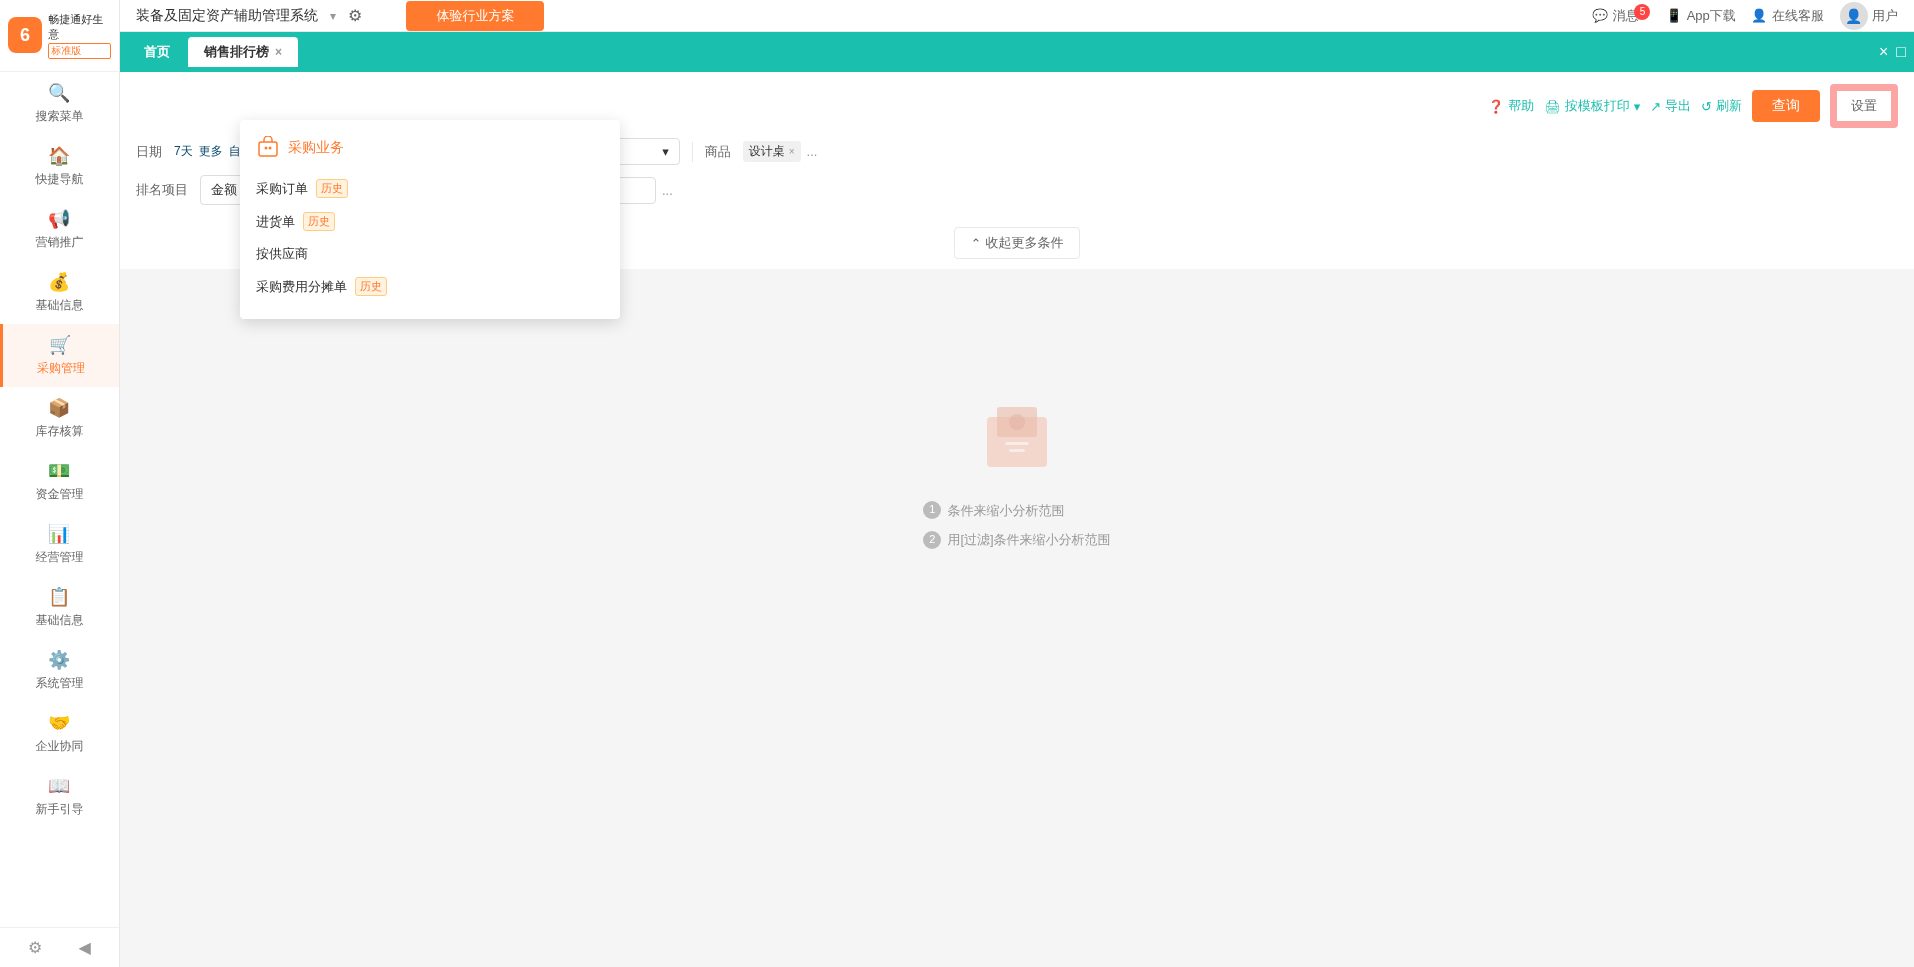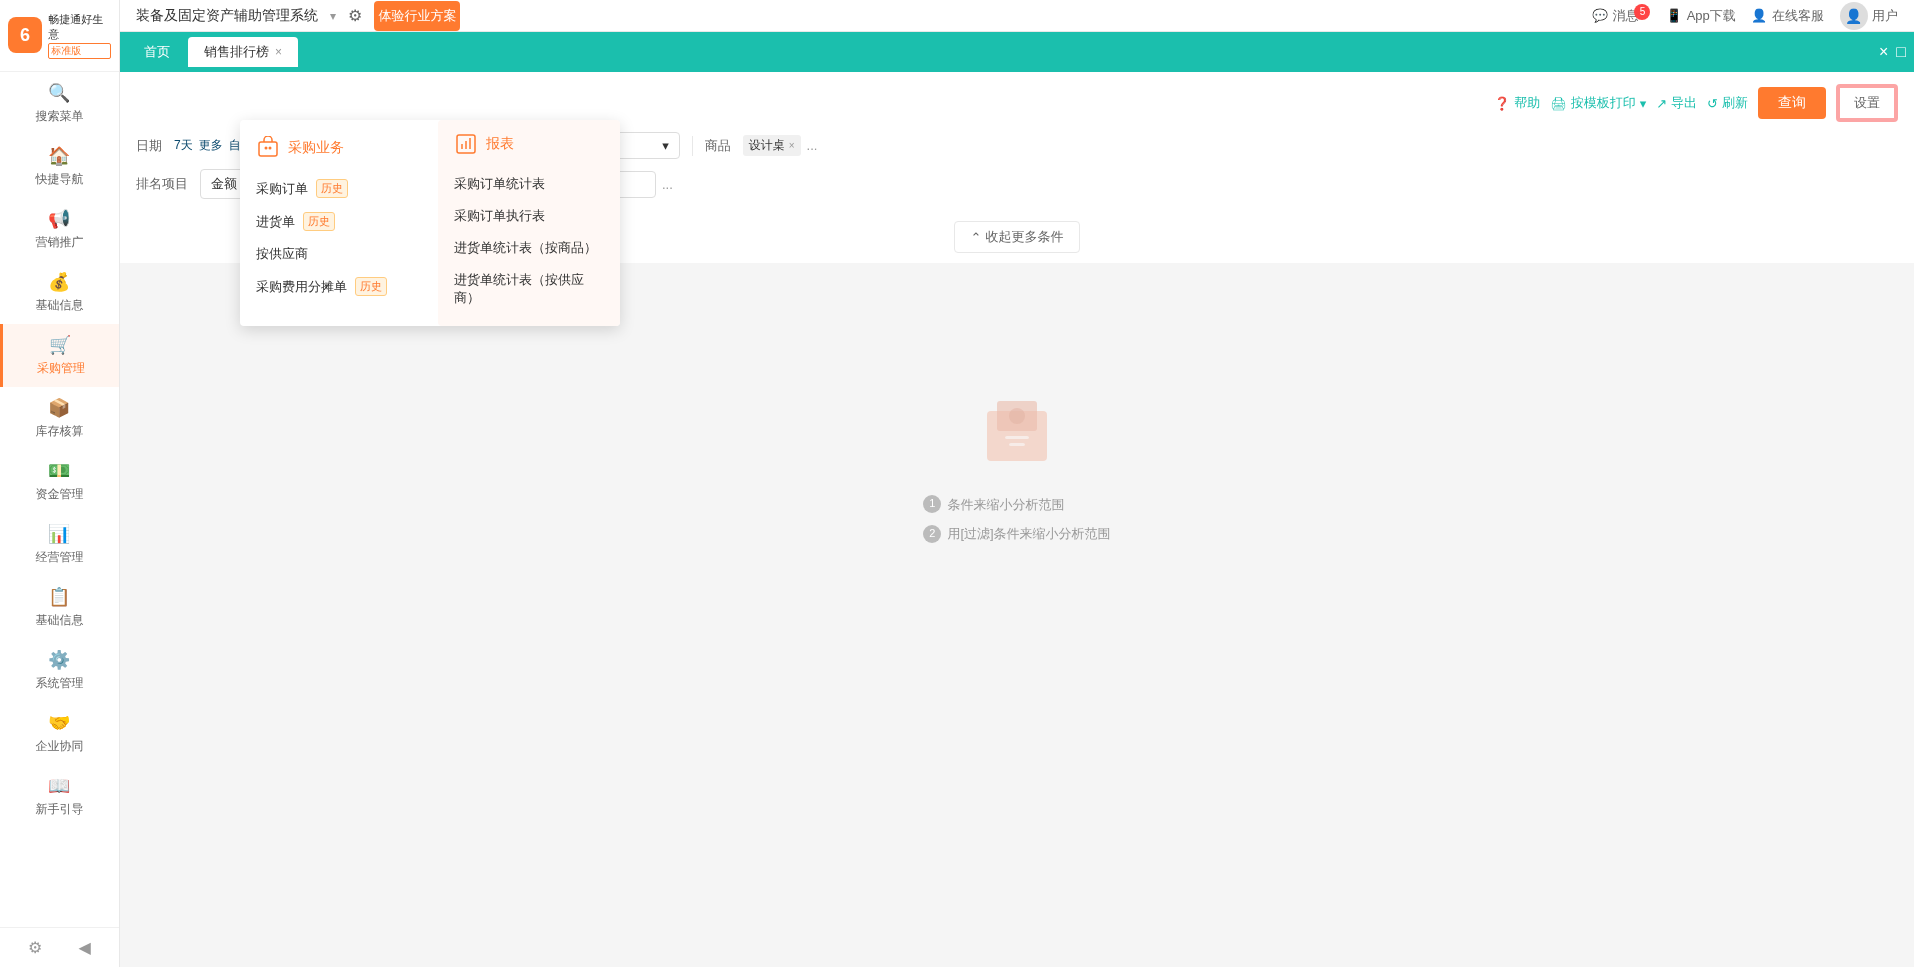--- a/index.html
+++ b/index.html
@@ -21,29 +21,29 @@
     .sidebar-bottom-btn { color: #999; cursor: pointer; font-size: 16px; }
 
     
     .main { flex: 1; display: flex; flex-direction: column; overflow: hidden; }
 
     
     .topbar { height: 32px; background: white; display: flex; align-items: center; padding: 0 16px; border-bottom: 1px solid #e8e8e8; gap: 12px; }
     .topbar-title { font-size: 14px; color: #333; }
     .topbar-arrow { color: #999; font-size: 12px; }
     .topbar-settings { color: #666; font-size: 16px; cursor: pointer; }
-    .topbar-solution-btn { background: #ff7a2f; color: white; border: none; padding: 6px 4px; border-radius: 4px; cursor: pointer; font-size: 13px; }
+    .topbar-solution-btn { background: #ff7a2f; color: white; border: none; padding: 6px 30px; border-radius: 4px; cursor: pointer; font-size: 13px; margin-left: 32px; }
     .topbar-right { margin-left: auto; display: flex; align-items: center; gap: 16px; color: #666; font-size: 13px; }
     .topbar-right-item { display: flex; align-items: center; gap: 4px; cursor: pointer; }
     .notification-badge { background: #ff4444; color: white; border-radius: 50%; width: 16px; height: 16px; font-size: 10px; display: flex; align-items: center; justify-content: center; margin-top: -8px; margin-left: -8px; }
     .user-avatar { width: 28px; height: 28px; background: #ddd; border-radius: 50%; display: flex; align-items: center; justify-content: center; color: #999; font-size: 14px; }
 
     
     .tabbar { height: 40px; background: #1bbfad; display: flex; align-items: center; padding: 0 8px; gap: 2px; }
-    .tab-item { padding: 6px 16px; border-radius: 4px 4px 0 0; cursor: pointer; font-size: 13px; display: flex; align-items: center; gap: 6px; }
+    .tab-item { padding: 6px 16px; border-radius: 4px 4px 0 0; cursor: pointer; font-size: 13px; display: flex; align-items: center; gap: 6px; font-weight: bold; }
     .tab-item.home { color: white; background: transparent; }
     .tab-item.active { background: white; color: #333; }
     .tab-close { color: #999; font-size: 12px; cursor: pointer; }
     .tabbar-right { margin-left: auto; display: flex; align-items: center; gap: 8px; color: white; font-size: 16px; }
     .tabbar-right-btn { cursor: pointer; }
 
     
     .content { flex: 1; overflow: hidden; position: relative; background: #f5f5f5; }
     .filter-row { display: flex; align-items: center; gap: 12px; margin-bottom: 10px; }
     .filter-row:last-child { margin-bottom: 0; }
@@ -51,21 +51,21 @@
     .filter-input { border: 1px solid #ddd; border-radius: 4px; padding: 5px 10px; font-size: 13px; color: #333; min-width: 120px; }
     .filter-date-range { display: flex; align-items: center; gap: 6px; }
     .date-quick-links { display: flex; gap: 6px; }
     .date-link { color: #0c4a6e; font-size: 12px; cursor: pointer; text-decoration: none; }
     .filter-select { border: 1px solid #ddd; border-radius: 4px; padding: 5px 10px; font-size: 13px; color: #333; min-width: 150px; cursor: pointer; display: flex; align-items: center; justify-content: space-between; }
     .badge-tag { background: #f0f0f0; border-radius: 3px; padding: 2px 6px; font-size: 12px; color: #333; display: inline-flex; align-items: center; gap: 4px; }
     .badge-close { cursor: pointer; color: #999; font-size: 10px; }
     .toolbar-right { margin-left: auto; display: flex; align-items: center; gap: 10px; }
     .toolbar-btn { color: #1bbfad; font-size: 13px; cursor: pointer; display: flex; align-items: center; gap: 4px; border: none; background: none; }
     .query-btn { background: #ff7a2f; color: white; border: none; padding: 7px 20px; border-radius: 4px; cursor: pointer; font-size: 14px; font-weight: 400; }
-    .settings-btn { border: 4px solid #fca5a5; color: #666; background: white; padding: 6px 14px; border-radius: 4px; cursor: pointer; font-size: 13px; }
+    .settings-btn { border: 7px solid #fca5a5; color: #666; background: white; padding: 6px 14px; border-radius: 4px; cursor: pointer; font-size: 13px; }
     .more-btn { color: #999; font-size: 13px; cursor: pointer; }
     .collapse-btn { display: flex; align-items: center; gap: 4px; color: #666; font-size: 13px; cursor: pointer; padding: 6px 16px; background: white; border-radius: 4px; border: 1px solid #e8e8e8; }
 
     
     .empty-state { display: flex; flex-direction: column; align-items: center; justify-content: center; height: 400px; gap: 12px; }
     .empty-text { color: #999; font-size: 13px; line-height: 1.8; text-align: left; }
     .empty-step { display: flex; align-items: center; gap: 6px; }
     .step-num { width: 18px; height: 18px; border-radius: 50%; background: #bbb; color: white; font-size: 11px; display: flex; align-items: center; justify-content: center; }
 
     
@@ -325,40 +325,17 @@
             </div>
             <div class="menu-item-row">
               <span class="menu-item-label">按供应商</span>
             </div>
             <div class="menu-item-row">
               <span class="menu-item-label">采购费用分摊单</span>
               <span class="history-tag">历史</span>
             </div>
           </div>
 
-          <div style="background:#fff8f5;padding:12px;border-radius:4px;margin:-16px;margin-left:0;padding-left:16px;">
-            <div class="menu-section-title">
-              <svg class="menu-section-icon" viewBox="0 0 24 24" width="20" height="20">
-                <rect x="3" y="3" width="18" height="18" rx="2" fill="none" stroke="#ff7a2f" stroke-width="1.5"></rect>
-                <line x1="8" y1="12" x2="8" y2="17" stroke="#ff7a2f" stroke-width="1.5"></line>
-                <line x1="12" y1="9" x2="12" y2="17" stroke="#ff7a2f" stroke-width="1.5"></line>
-                <line x1="16" y1="6" x2="16" y2="17" stroke="#ff7a2f" stroke-width="1.5"></line>
-              </svg>
-              <span>报表</span>
-            </div>
-            <div class="menu-item-row">
-              <span class="menu-item-label">采购订单统计表</span>
-            </div>
-            <div class="menu-item-row">
-              <span class="menu-item-label">采购订单执行表</span>
-            </div>
-            <div class="menu-item-row">
-              <span class="menu-item-label">进货单统计表（按商品）</span>
-            </div>
-            <div class="menu-item-row">
-              <span class="menu-item-label">进货单统计表（按供应商）</span>
-            </div>
-          </div>
         </div>
       </div>
     </div>
   </div>
 </div>
 
 </body></html>

